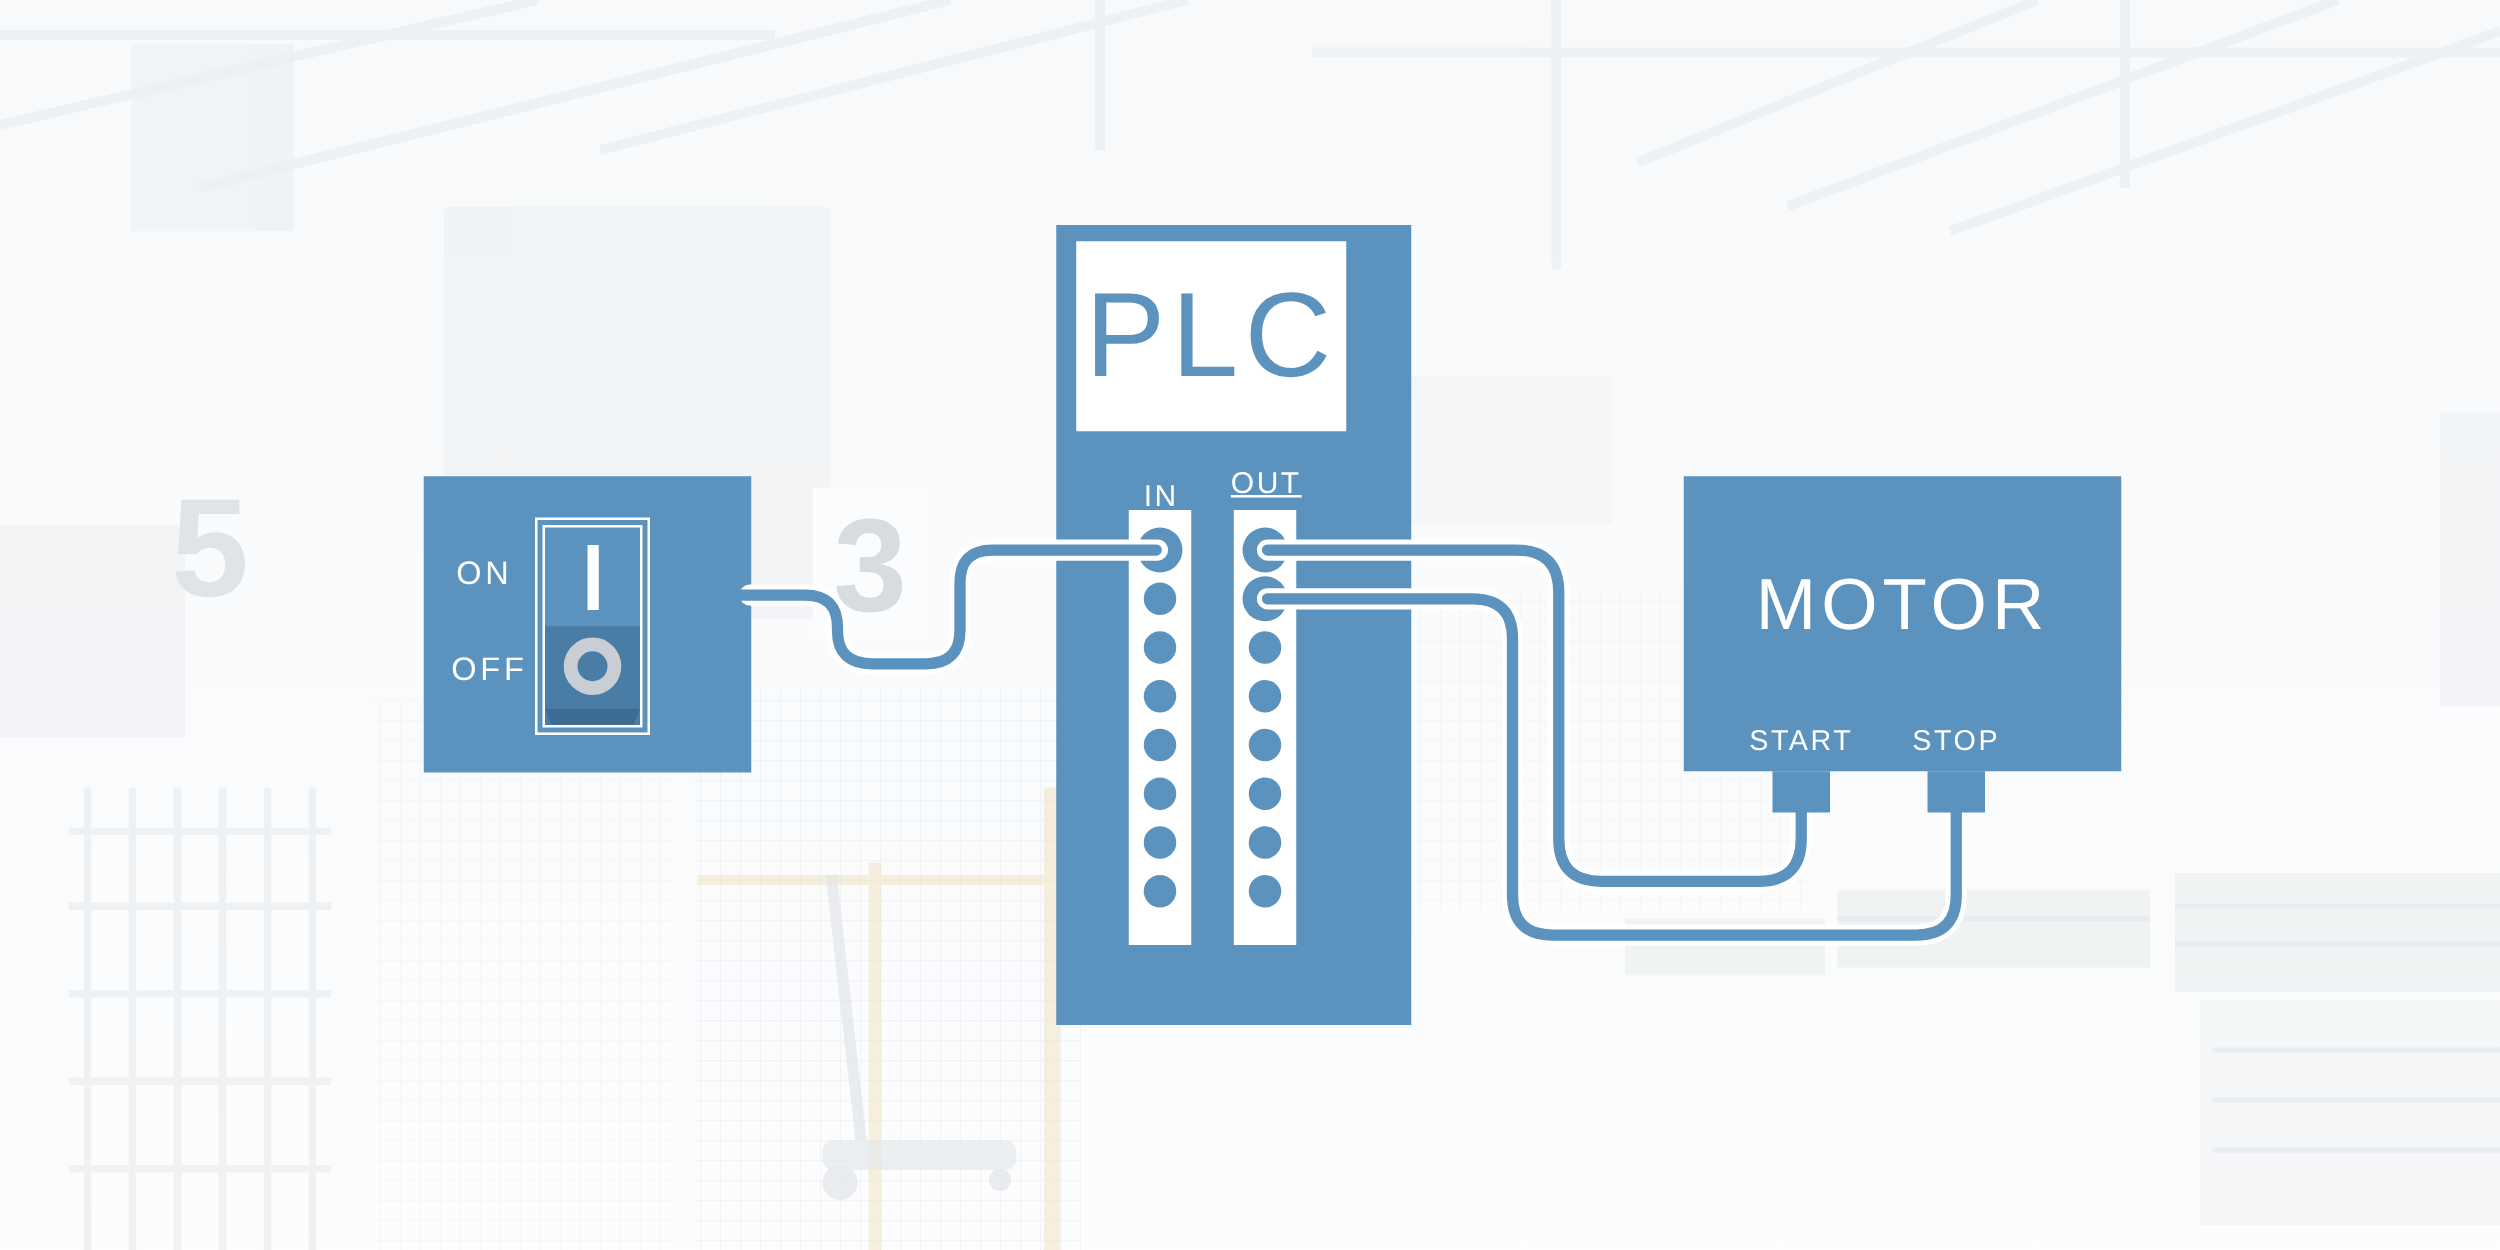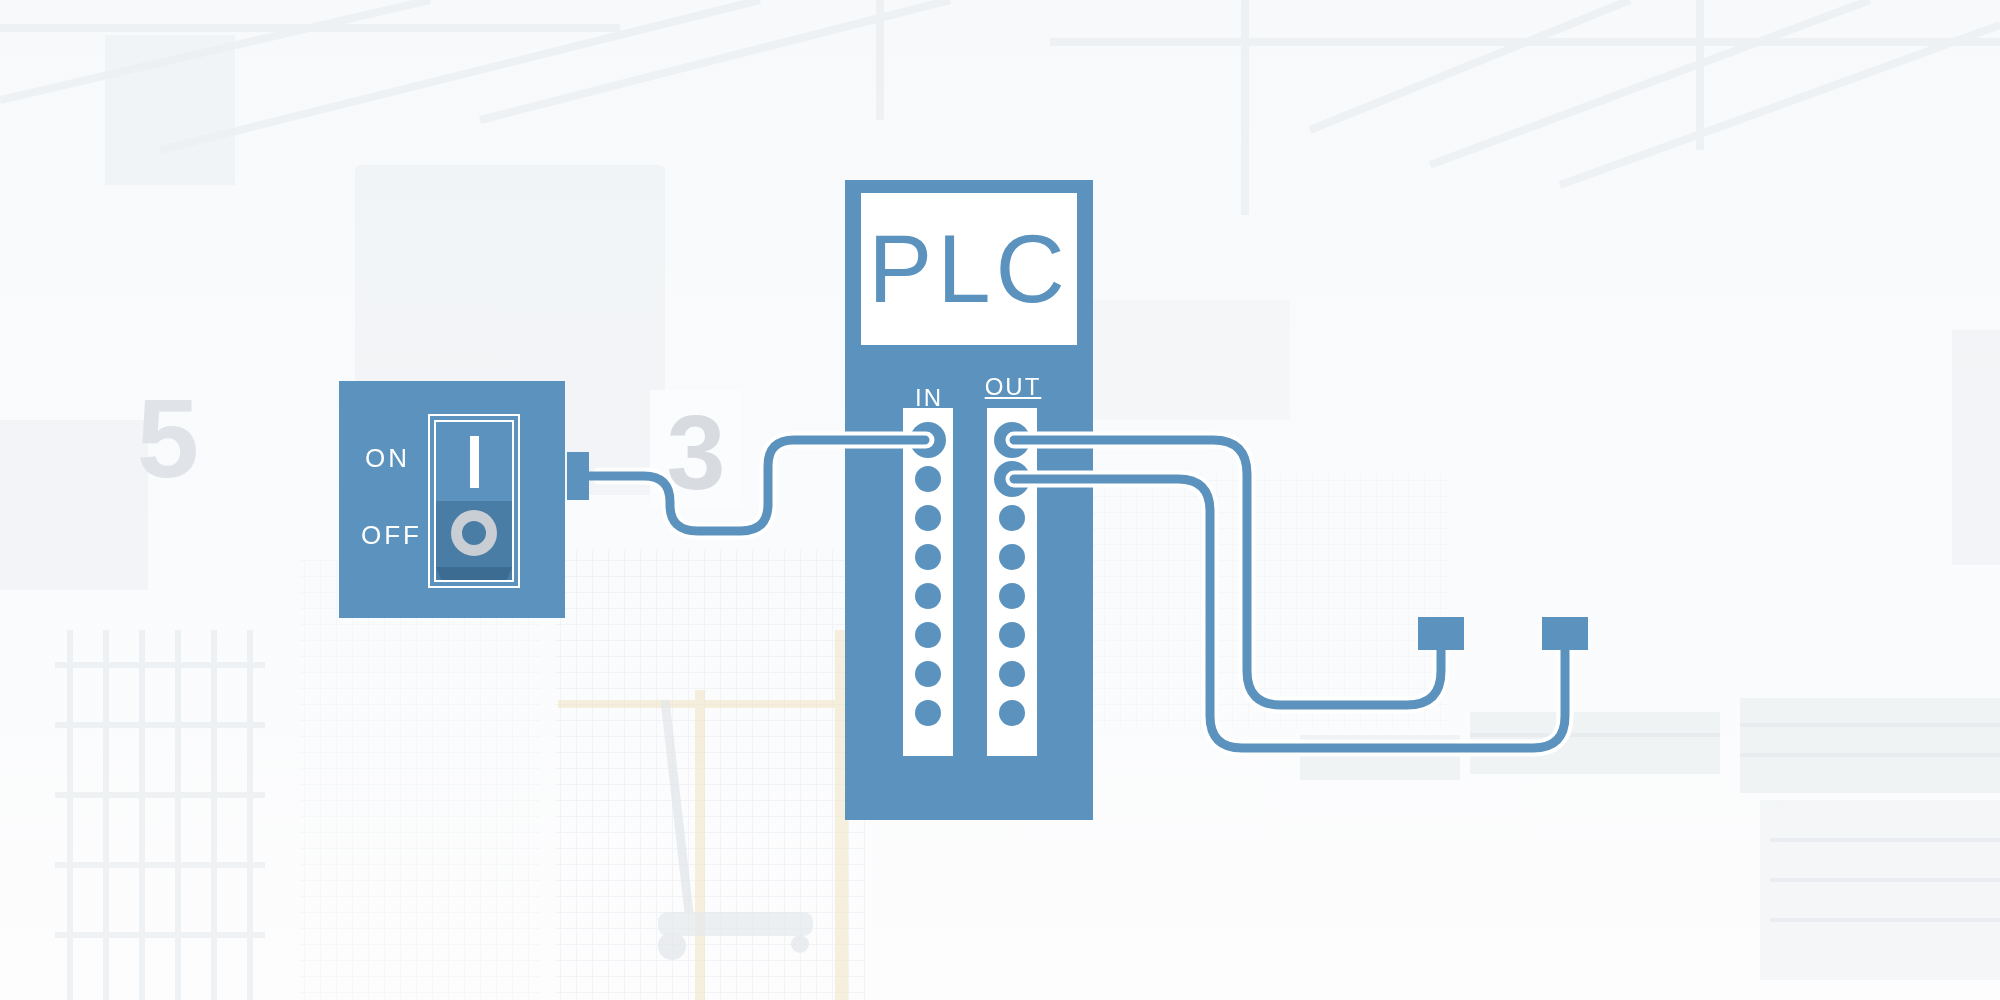--- a/index.html
+++ b/index.html
@@ -8,21 +8,21 @@
     --rocker-shadow-blue:#3d6c93;
     --ring-gray:#c9ced4;
   }
   html,body{margin:0;padding:0;background:#fff;}
   .canvas{
     position:relative;width:2000px;height:1000px;overflow:hidden;
     background:linear-gradient(180deg,#f7f9fa 0%,#fafbfc 55%,#fdfdfe 100%);
     font-family:"Liberation Sans",sans-serif;
   }
   .bg{position:absolute;left:0;top:0;z-index:0;}
-  .device{position:absolute;z-index:10;background:var(--primary-blue);}
+  .device{position:absolute;z-index:10;background:var(--primary-blue);padding-left:36px;}
   .wires{position:absolute;left:0;top:0;z-index:20;pointer-events:none;}
   .tab{position:absolute;z-index:30;background:var(--primary-blue);}
 
   
   .switch-panel{left:339px;top:381px;width:226px;height:237px;}
   .panel-label{position:absolute;color:#fff;font-size:26px;letter-spacing:3px;line-height:1;}
   .panel-label.on{left:26px;top:64px;}
   .panel-label.off{left:22px;top:141px;}
   .rocker-frame{position:absolute;left:89px;top:33px;width:88px;height:170px;border:2px solid #fff;}
   .rocker{position:absolute;left:4px;top:4px;right:4px;bottom:4px;border:2px solid #fff;background:var(--primary-blue);overflow:hidden;}
@@ -189,20 +189,25 @@
         <div class="port" style="top: 58px;"></div>
         <div class="port" style="top: 97px;"></div>
         <div class="port" style="top: 136px;"></div>
         <div class="port" style="top: 175px;"></div>
         <div class="port" style="top: 214px;"></div>
         <div class="port" style="top: 253px;"></div>
         <div class="port" style="top: 292px;"></div>
       </div>
   </div>
 
+  <div class="device motor">
+    <div class="motor-title">MOTOR</div>
+    <div class="motor-sub start">START</div>
+    <div class="motor-sub stop">STOP</div>
+  </div>
 
   <svg class="wires" width="2000" height="1000" viewBox="0 0 2000 1000">
 
     <circle class="big-port" cx="928" cy="440" r="18"></circle>
     <circle class="big-port" cx="1012" cy="440" r="18"></circle>
     <circle class="big-port" cx="1012" cy="479" r="18"></circle>
 
     <path class="wire-casing" d="M600 476 L644 476 Q670 476 670 502 L670 505 Q670 531 698 531 L741 531 Q768 531 768 504 L768 466 Q768 440 794 440 L926 440"></path>
     <path class="wire-core" d="M586 476 L644 476 Q670 476 670 502 L670 505 Q670 531 698 531 L741 531 Q768 531 768 504 L768 466 Q768 440 794 440 L925 440"></path>
 

